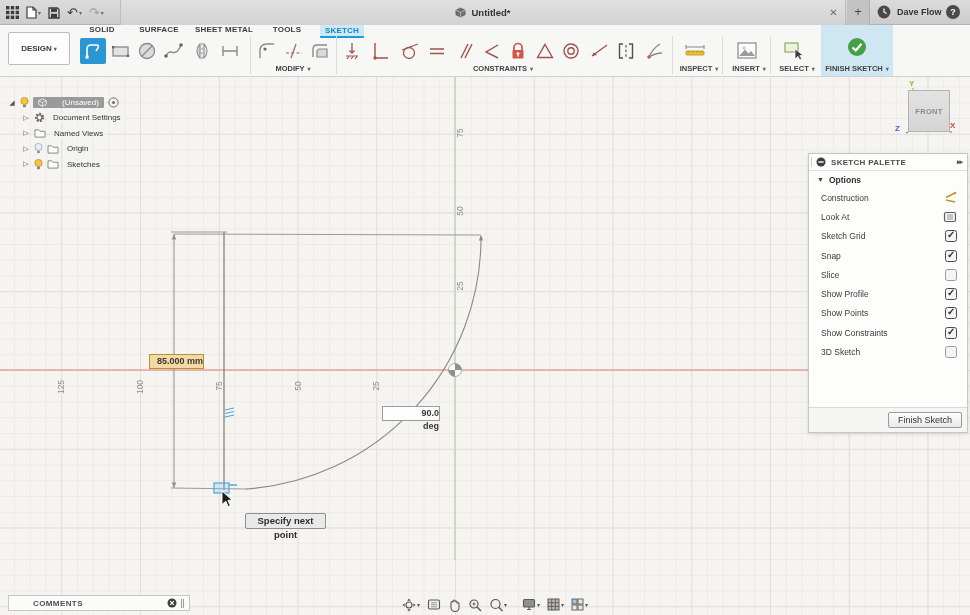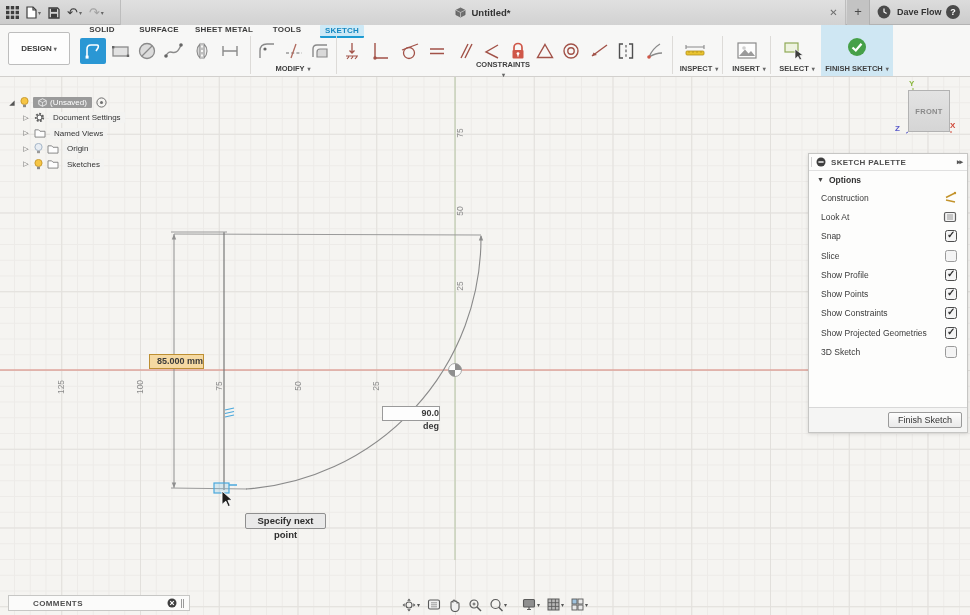--- a/index.html
+++ b/index.html
@@ -70,21 +70,21 @@
 
   
   .panel-hd { position:absolute; background:#fbfbfa; border:1px solid #c7c7c5; display:flex;
     align-items:center; font-size:8px; font-weight:bold; color:#4f4f4f; letter-spacing:.4px; }
   .browser-hd { left:0; top:78px; width:190px; height:15px; padding:0 4px; }
   .hd-spacer { flex:1; }
   .grip { width:3px; height:9px; border-left:1px solid #9a9a9a; border-right:1px solid #9a9a9a; margin-left:4px; }
   .tree-row { position:absolute; display:flex; align-items:center; gap:4px; height:13px; }
   .tw { font-size:7px; color:#555; width:8px; text-align:center; }
   .chip { background:rgba(242,242,241,.92); padding:1px 4px; font-size:8px; color:#333; border-radius:1px; white-space:nowrap; }
-  .root-chip { background:#9a9a9a; color:#fff; display:flex; align-items:center; gap:3px; padding:1px 5px; font-size:8px; border-radius:1px; }
+  .root-chip { background:#9a9a9a; color:#fff; display:flex; align-items:center; gap:15px; padding:1px 5px; font-size:8px; border-radius:1px; }
 
   
   .viewcube { position:absolute; left:906px; top:88px; width:46px; height:46px; }
   .cube-face { position:absolute; left:2px; top:2px; width:42px; height:42px;
     background:linear-gradient(#e3e3e3,#d5d5d5); border:1px solid #b2b2b2;
     font-size:7.5px; font-weight:bold; color:#8a8a8a; display:flex; align-items:center; justify-content:center; letter-spacing:.3px; }
   .axis-lbl { position:absolute; font-size:8px; font-weight:bold; }
 
   
   .palette { position:absolute; left:808px; top:153px; width:160px; height:280px; background:#fdfdfc;
@@ -365,21 +365,21 @@
     </div>
 
     <div class="grp-label" style="left:130px;width:60px;margin-top:12px;">
         <span>CREATE</span>
         <span class="tb-caret">▾</span>
       </div>
     <div class="grp-label" style="left:263px;width:60px;">
         <span>MODIFY</span>
         <span class="tb-caret">▾</span>
       </div>
-    <div class="grp-label" style="left:453px;width:100px;flex-direction:column;">
+    <div class="grp-label" style="left:453px;width:100px;">
         <span>CONSTRAINTS</span>
         <span class="tb-caret">▾</span>
       </div>
     <div class="grp-label" style="left:668px;width:62px;">
         <span>INSPECT</span>
         <span class="tb-caret">▾</span>
       </div>
     <div class="grp-label" style="left:719px;width:60px;">
         <span>INSERT</span>
         <span class="tb-caret">▾</span>
@@ -542,41 +542,41 @@
         </svg>
     </div>
     <div class="pal-row">
       <span class="lbl">Look At</span>
       <svg width="14" height="12" viewBox="0 0 14 12">
           <rect x="1.5" y="1.5" width="11" height="9" rx="1.5" fill="#f2f2f2" stroke="#5f5f5f" stroke-width="1.2"></rect>
           <path d="M4,4 h6 M4,6 h6 M4,8 h6" stroke="#8f8f8f" stroke-width=".9"></path>
         </svg>
     </div>
     <div class="pal-row">
+      <span class="lbl">Sketch Grid</span>
+      <span class="cbx checked"></span>
+    </div>
+    <div class="pal-row">
       <span class="lbl">Snap</span>
       <span class="cbx checked"></span>
     </div>
     <div class="pal-row">
       <span class="lbl">Slice</span>
       <span class="cbx unchecked"></span>
     </div>
     <div class="pal-row">
       <span class="lbl">Show Profile</span>
       <span class="cbx checked"></span>
     </div>
     <div class="pal-row">
       <span class="lbl">Show Points</span>
       <span class="cbx checked"></span>
     </div>
     <div class="pal-row">
       <span class="lbl">Show Constraints</span>
-      <span class="cbx checked"></span>
-    </div>
-    <div class="pal-row">
-      <span class="lbl">Show Projected Geometries</span>
       <span class="cbx checked"></span>
     </div>
     <div class="pal-row">
       <span class="lbl">3D Sketch</span>
       <span class="cbx unchecked"></span>
     </div>
 
     <div class="pal-footer">
       <button class="finish-btn">Finish Sketch</button>
     </div>

